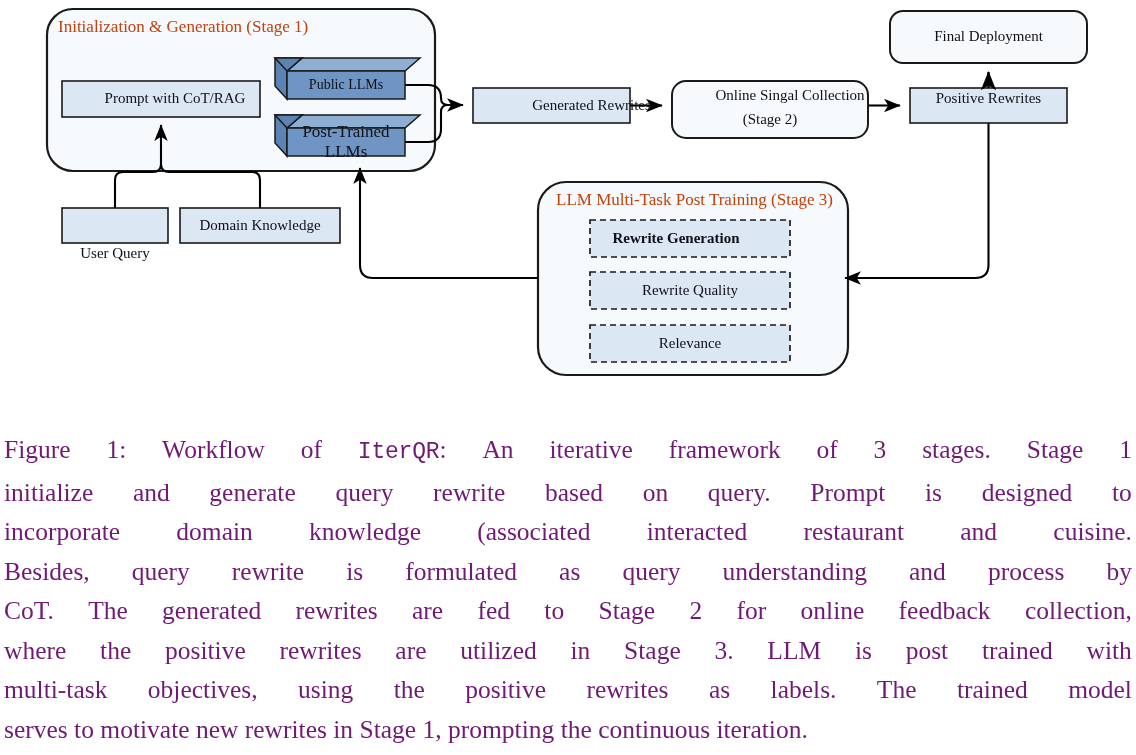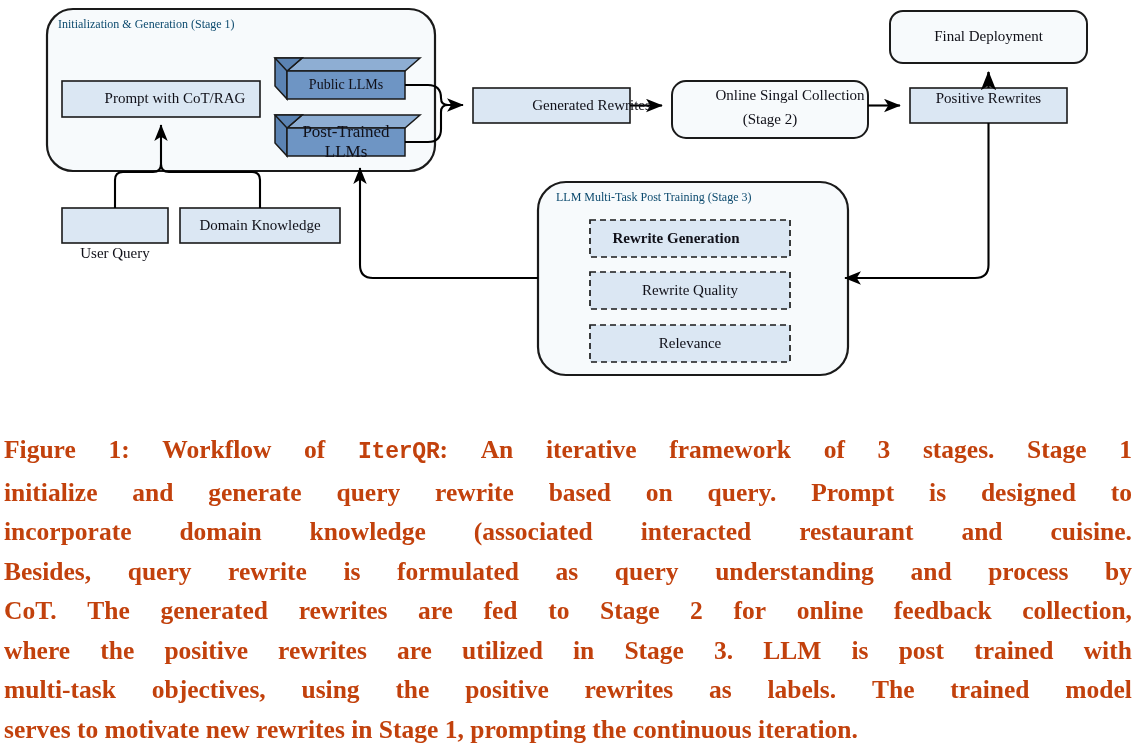--- a/index.html
+++ b/index.html
@@ -39,38 +39,37 @@
     pointer-events: none;
     line-height: 1.18;
   }
   .lbl-15 { font-size: 15px; }
   .lbl-14 { font-size: 14px; }
   .lbl-13 { font-size: 17px; }
 
   .stage-title {
     position: absolute;
     font-family: "Liberation Serif", "DejaVu Serif", serif;
-    font-size: 12px;
-    color: #0c4a6e;
+    font-size: 17px;
+    color: #c2410c;
     white-space: nowrap;
   }
 
   
   #caption {
     position: absolute;
     left: 4px;
     top: 430px;
     width: 1128px;
     font-family: "Liberation Serif", "DejaVu Serif", serif;
     font-size: 25.5px;
     line-height: 39.5px;
-    color: #c2410c;
+    color: #701a75;
     text-align: justify;
     text-justify: inter-word;
-    font-weight: bold;
   }
   #caption .mono {
     font-family: "Liberation Mono", "DejaVu Sans Mono", monospace;
     font-size: 23px;
     letter-spacing: -0.2px;
   }
   #caption .capline {
     display: block;
     white-space: nowrap;
   }

